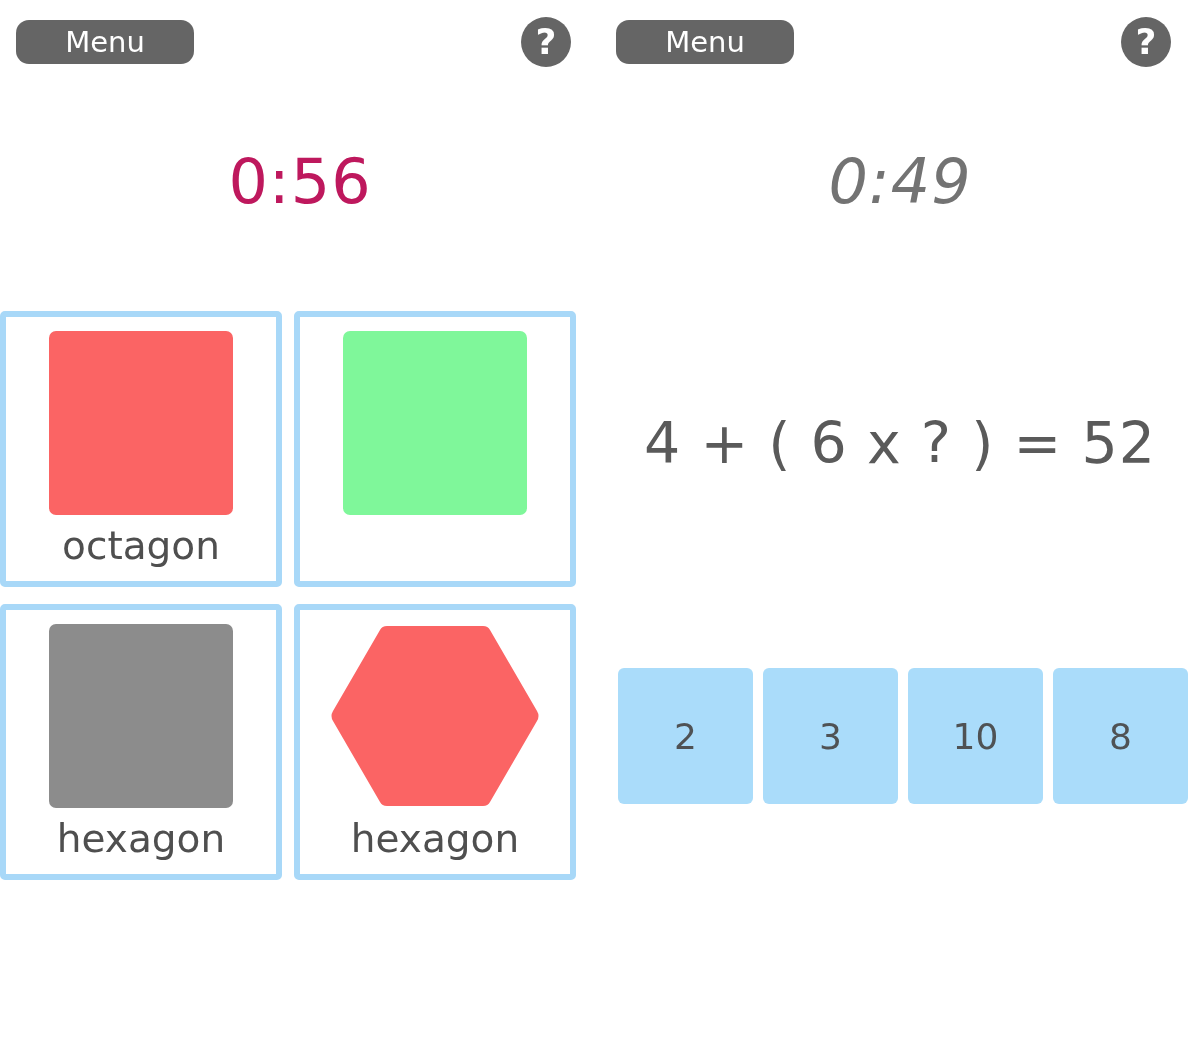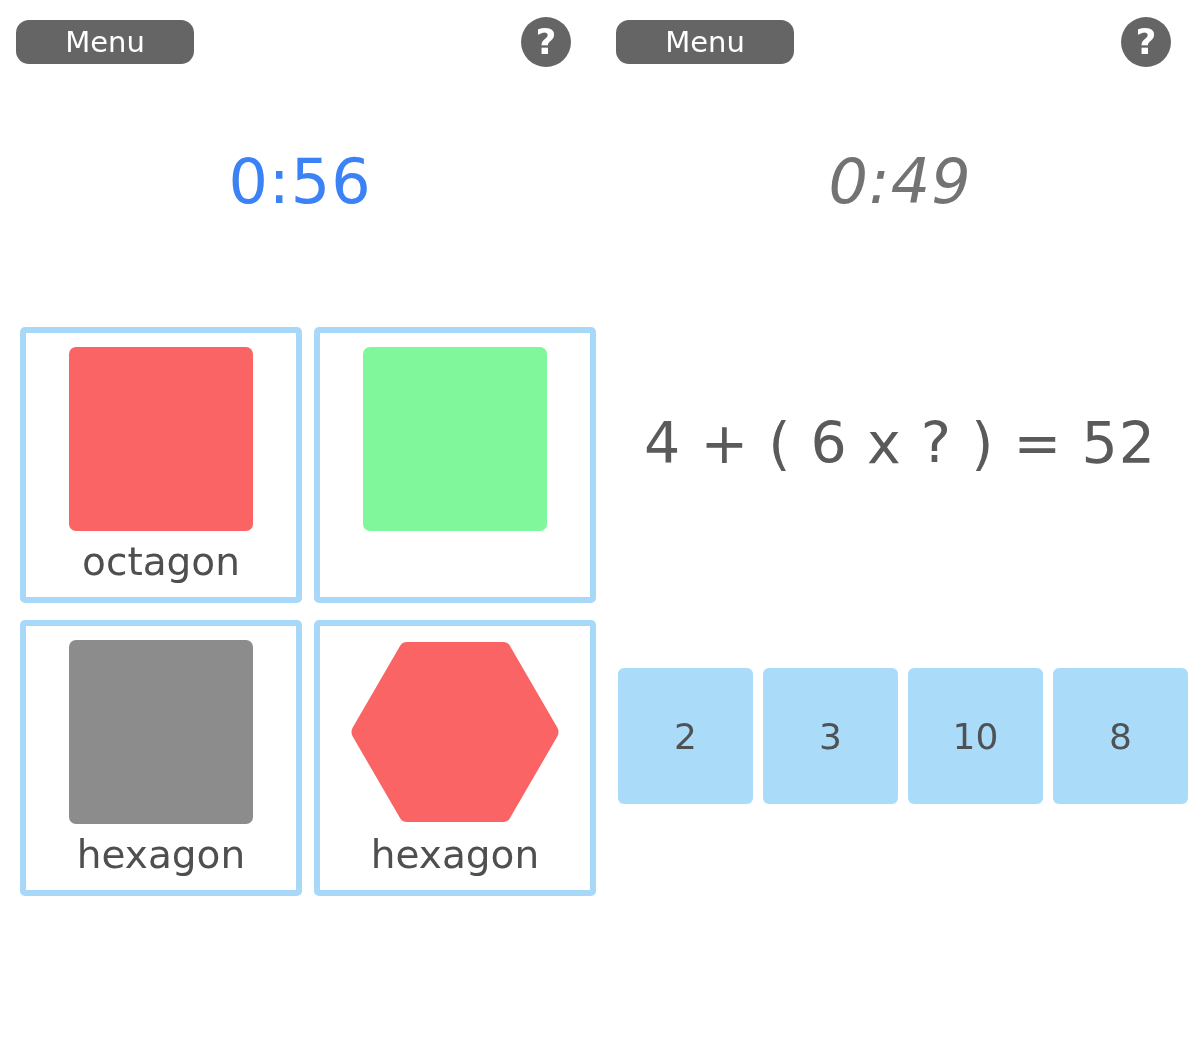--- a/index.html
+++ b/index.html
@@ -87,25 +87,24 @@
     font-weight: 400;
     letter-spacing: 1px;
   }
   #panel-left .timer  { text-align: center; padding-left: 0px; }
   #panel-left .timer-inner { display: inline-block; transform: translateX(0px); }
   #panel-right .timer-inner { display: inline-block; transform: translateX(0px); }
 
   
   .card-grid {
     position: absolute;
-    left: 20px;
+    left: 0;
     top: 311px;
     width: 576px;
     height: 570px;
-    margin-top: 16px;
   }
   .shape-card {
     position: absolute;
     width: 270px;
     height: 264px;
     background: #ffffff;
     border: 6px solid #a8d8f8;
     border-radius: 5px;
     box-sizing: content-box;
     cursor: pointer;
@@ -188,21 +187,21 @@
 
 <div class="panel" id="panel-left">
 
   <div class="topbar">
     <button class="menu-button" style="background: rgb(101, 101, 101);">Menu</button>
     <div class="help-button" style="background: rgb(101, 101, 101);">
       <span class="qmark">?</span>
     </div>
   </div>
 
-  <div class="timer" style="color: #3b82f6;">
+  <div class="timer" style="color: #be185d;">
     <span class="timer-inner">0:56</span>
   </div>
 
   <div class="card-grid">
 
     <div class="shape-card c0" style="border-color: rgb(168, 216, 248);">
       <div class="shape-slot">
         <div class="shape-square" style="background: rgb(251, 100, 100);"></div>
       </div>
       <div class="card-label">octagon</div>

